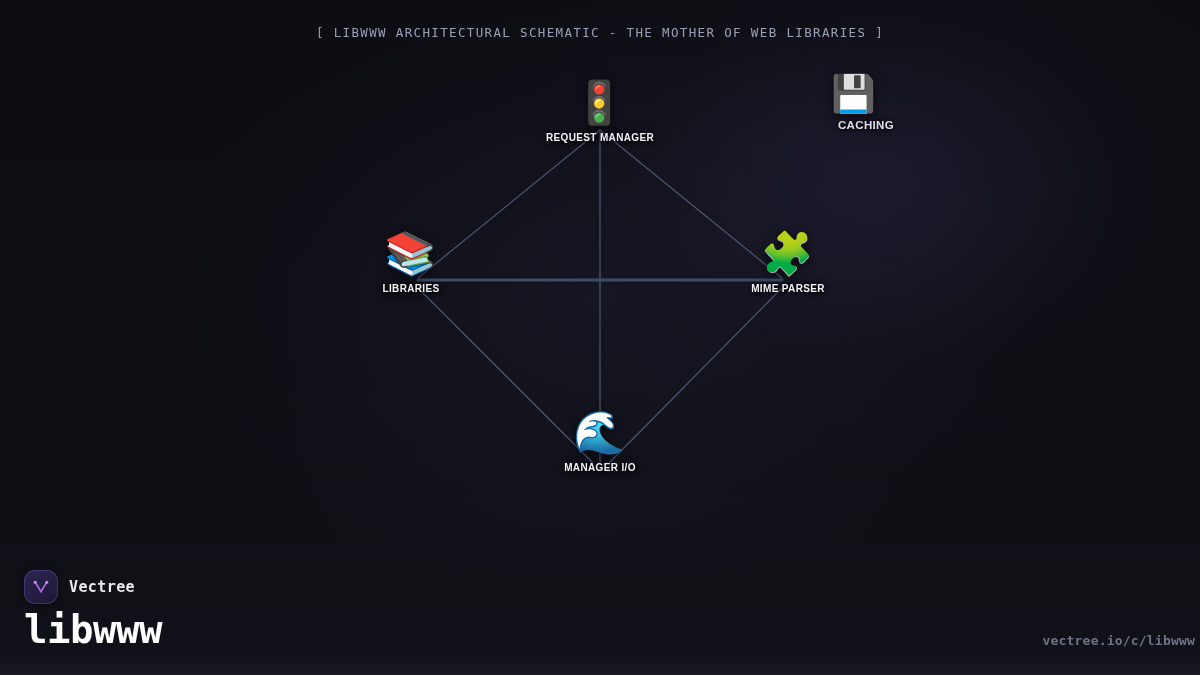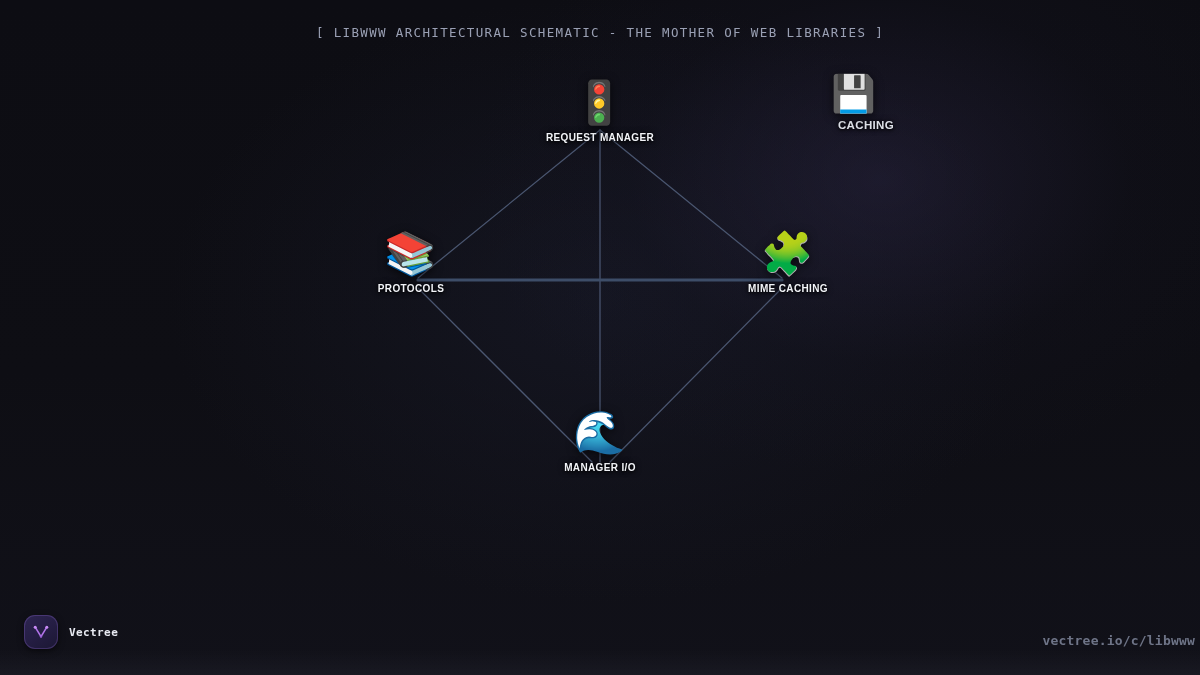--- a/index.html
+++ b/index.html
@@ -100,21 +100,21 @@
     border-radius: 11px;
     background: linear-gradient(145deg, #2e2552 0%, #241d42 55%, #1b1733 100%);
     box-shadow: inset 0 0 0 1px rgba(150,110,220,0.28), 0 2px 6px rgba(0,0,0,0.55);
     display: flex;
     align-items: center;
     justify-content: center;
   }
   .brand-name {
     font-family: "DejaVu Sans Mono", "Liberation Mono", monospace;
     font-weight: bold;
-    font-size: 11px;
+    font-size: 15px;
     color: #e8eaf2;
     letter-spacing: 0.4px;
   }
   .product {
     font-family: "DejaVu Sans Mono", "Liberation Mono", monospace;
     font-weight: bold;
     font-size: 39px;
     line-height: 1;
     color: #ffffff;
     letter-spacing: -0.5px;
@@ -153,40 +153,41 @@
       <div class="node primary" style="left: 600px; top: 112px;">
         <div class="glyph">🚦</div>
         <div class="label">REQUEST MANAGER</div>
       </div>
       <div class="node secondary" style="left: 854px; top: 103px;">
         <div class="glyph">💾</div>
         <div class="label">CACHING</div>
       </div>
       <div class="node primary" style="left: 411px; top: 263px;">
         <div class="glyph">📚</div>
-        <div class="label">PROTOCOLS</div>
+        <div class="label">LIBRARIES</div>
       </div>
       <div class="node primary" style="left: 788px; top: 263px;">
         <div class="glyph">🧩</div>
-        <div class="label">MIME CACHING</div>
+        <div class="label">MIME PARSER</div>
       </div>
       <div class="node primary" style="left: 600px; top: 442px;">
         <div class="glyph">🌊</div>
         <div class="label">MANAGER I/O</div>
       </div>
     </div>
 
   <div class="brand">
     <div class="brand-row">
       <div class="logo">
         <svg width="20" height="20" viewBox="0 0 20 20" aria-hidden="true">
           <path d="M4.2 5.2 L10 14.6 L15.8 5.2" fill="none" stroke="#b274ea" stroke-width="1.6" stroke-linecap="round" stroke-linejoin="round"></path>
           <circle cx="4.2" cy="5.2" r="1.5" fill="#c98cf5"></circle>
           <circle cx="15.8" cy="5.2" r="1.5" fill="#c98cf5"></circle>
           <circle cx="10" cy="14.6" r="1.2" fill="#9a5fd6"></circle>
         </svg>
       </div>
       <div class="brand-name">Vectree</div>
     </div>
+    <div class="product">libwww</div>
   </div>
 
   <div class="url">vectree.io/c/libwww</div>
 </div>
 
 </body></html>

